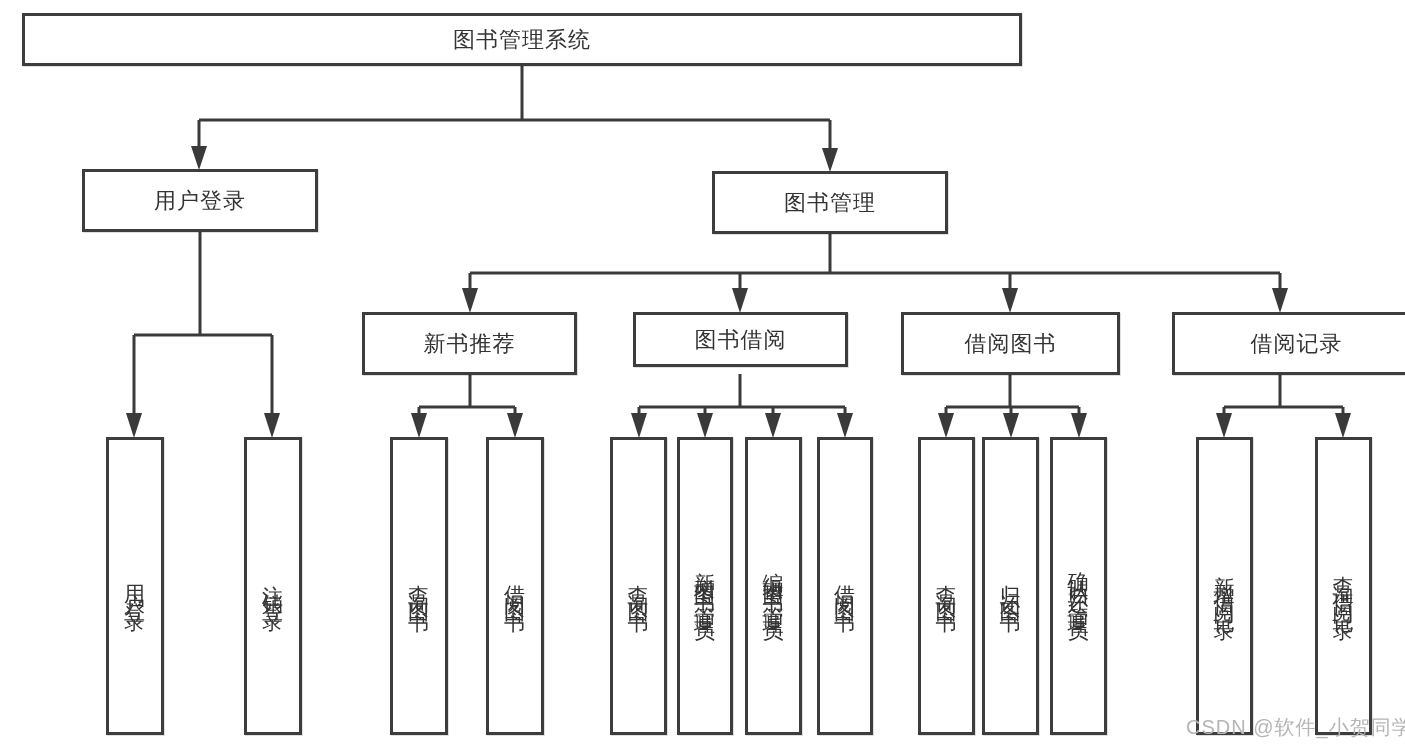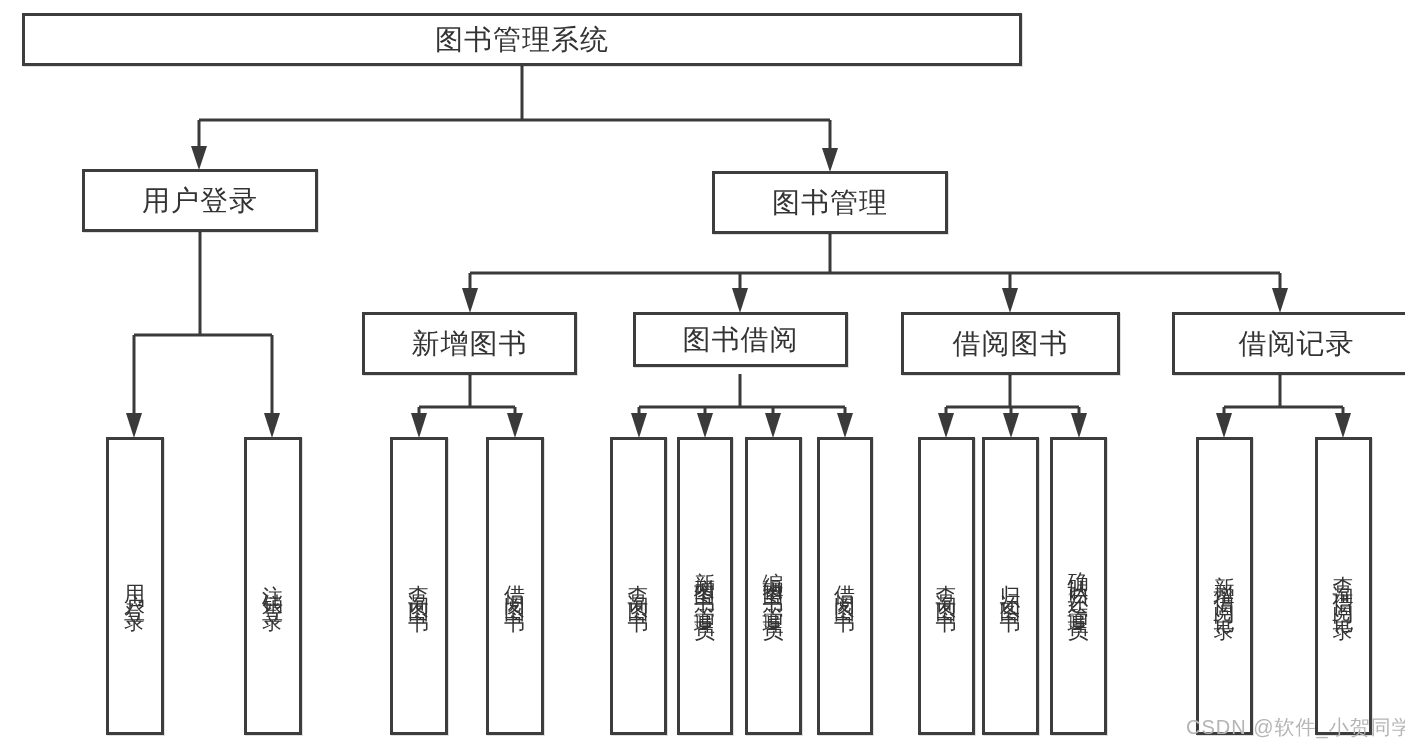--- a/index.html
+++ b/index.html
@@ -19,21 +19,21 @@
     width: 1405px; height: 747px;
     pointer-events: none;
   }
   .node {
     position: absolute;
     background: #ffffff;
     border: 3px solid #3d3d3d;
     display: flex;
     align-items: center;
     justify-content: center;
-    font-size: 28px;
+    font-size: 22px;
     letter-spacing: 1px;
     color: #333333;
     z-index: 2;
     box-shadow: 1px 1px 0 rgba(0,0,0,0.12);
   }
   .leaf {
     position: absolute;
     top: 437px;
     height: 298px;
     background: #ffffff;
@@ -108,21 +108,21 @@
   </div>
 
   <div class="node" style="left:82px; top:169px; width:236px; height:63px;">
     <span>用户登录</span>
   </div>
   <div class="node" style="left:712px; top:171px; width:236px; height:63px;">
     <span>图书管理</span>
   </div>
 
   <div class="node" style="left:362px; top:312px; width:215px; height:63px;">
-    <span>新增图书</span>
+    <span>新书推荐</span>
   </div>
   <div class="node" style="left:633px; top:312px; width:215px; height:55px;">
     <span>图书借阅</span>
   </div>
   <div class="node" style="left:901px; top:312px; width:219px; height:63px;">
     <span>借阅图书</span>
   </div>
   <div class="node" style="left:1172px; top:312px; width:249px; height:63px;">
     <span>借阅记录</span>
   </div>

